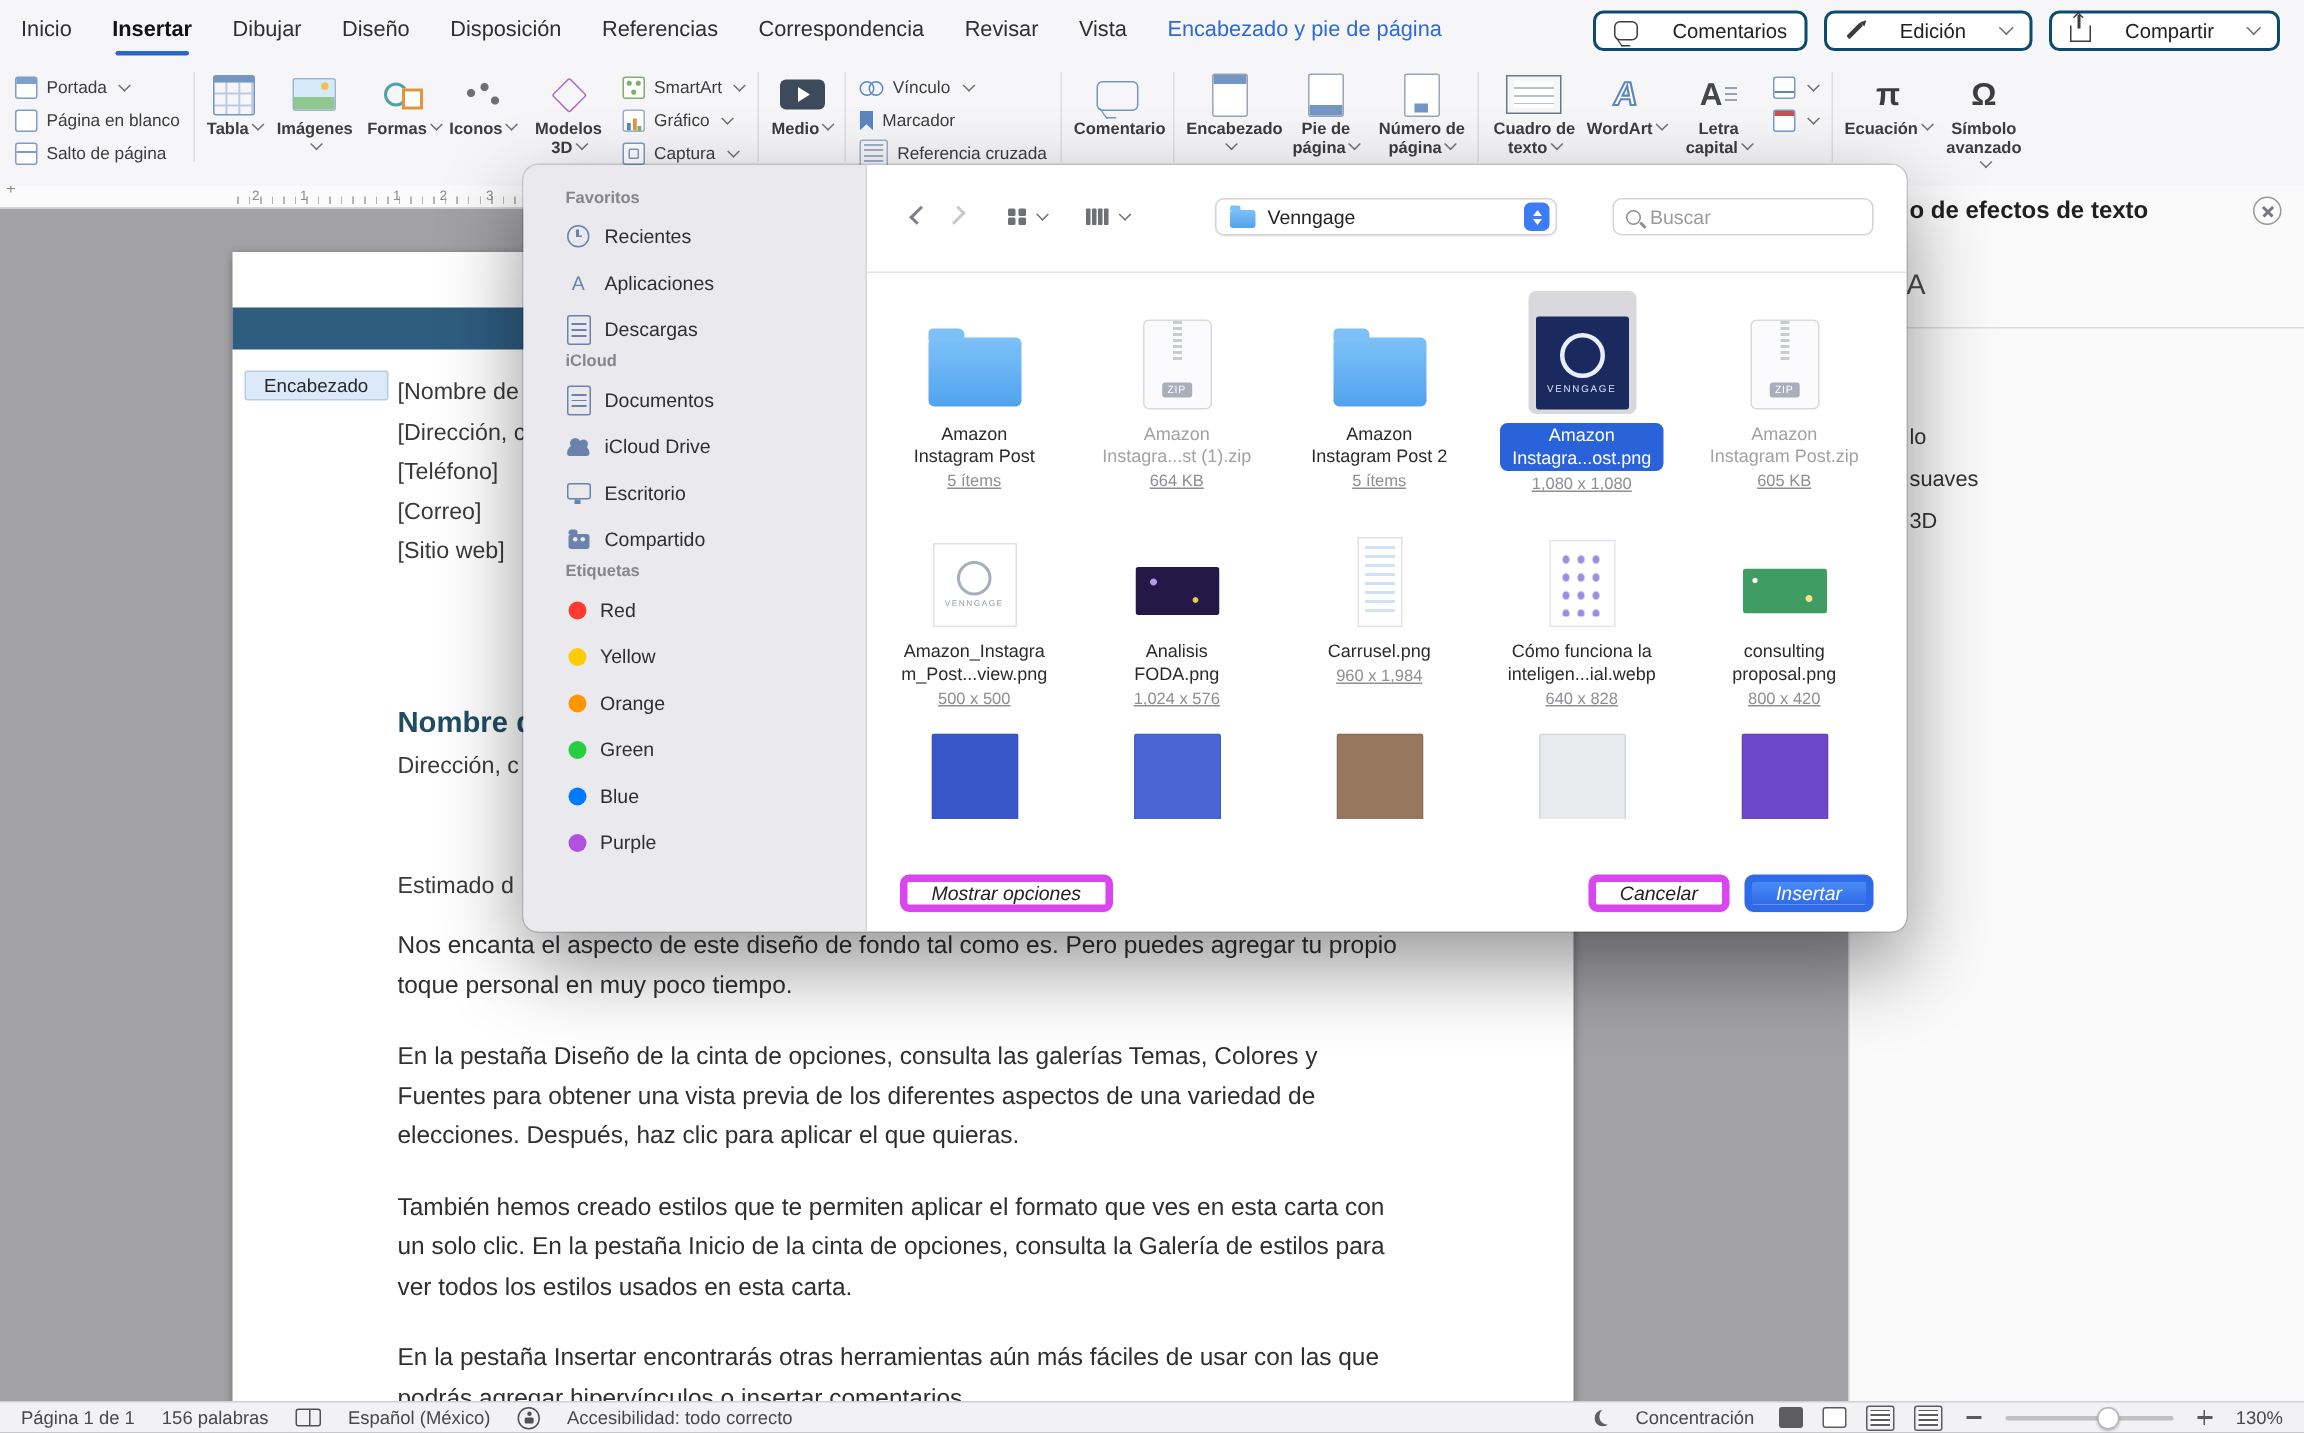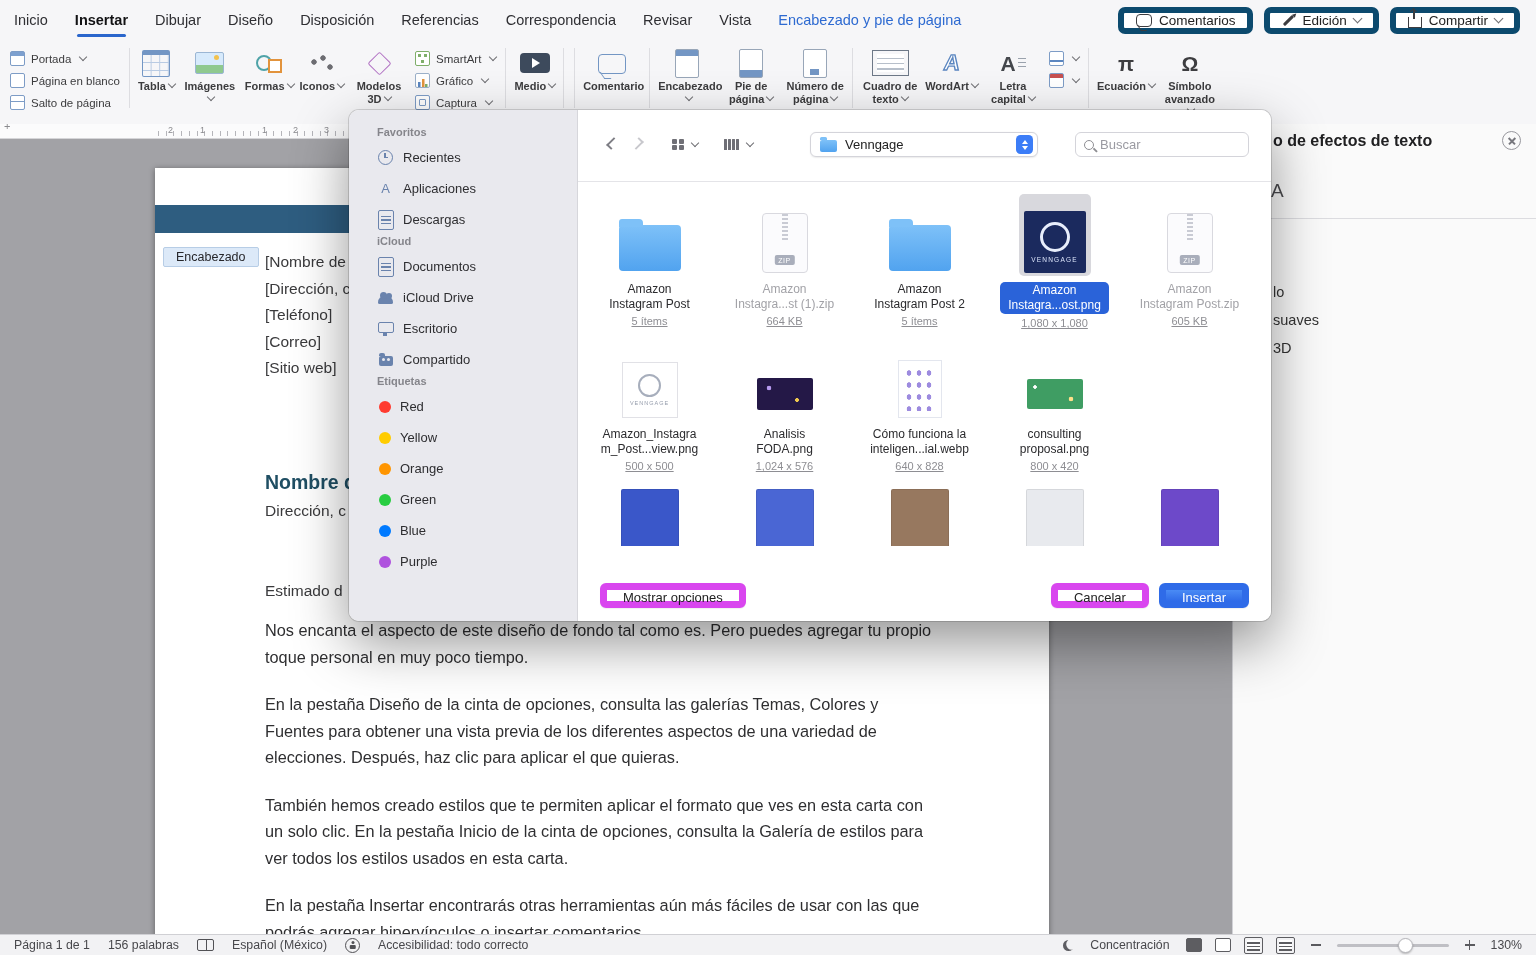--- a/index.html
+++ b/index.html
@@ -7,22 +7,22 @@
   #app{position:relative;width:1536px;height:955px;}
 
   
   .menubar{position:absolute;left:0;top:0;right:0;height:40px;background:#f6f6f8;display:flex;align-items:center;z-index:6;}
   .tabs{display:flex;gap:27px;padding-left:14px;align-items:center;}
   .tab{position:relative;font-size:14.5px;color:#2f2f33;cursor:default;white-space:nowrap;}
   .tab.active span{font-weight:700;color:#121214;}
   .tab.active::after{content:'';position:absolute;left:2px;right:2px;bottom:-9px;height:3px;border-radius:2px;background:#2a66cc;}
   .tab.contextual span{color:#2d6ad1;}
   .actions{margin-left:auto;display:flex;gap:11px;padding-right:16px;}
-  .actbtn{display:flex;align-items:center;gap:7px;height:27px;padding:0 12px;background:#fff;
-    border:6px solid #0c4a6e;border-radius:7px;font-size:13.5px;color:#222;font-family:inherit;}
+  .actbtn{display:flex;align-items:center;gap:23px;height:27px;padding:0 12px;background:#fff;
+    border:2px solid #0c4a6e;border-radius:7px;font-size:13.5px;color:#222;font-family:inherit;}
   .chev{width:6px;height:6px;border-right:1.4px solid #6f6f73;border-bottom:1.4px solid #6f6f73;
     transform:rotate(45deg);display:inline-block;margin-bottom:3px;}
   .chev.small{width:5px;height:5px;margin-left:3px;}
   .ic-bubble{width:14px;height:11px;border:1.5px solid #3d3d40;border-radius:4px;position:relative;}
   .ic-bubble::after{content:'';position:absolute;left:2px;bottom:-5px;width:5px;height:5px;border-left:1.5px solid #3d3d40;border-bottom:1.5px solid #3d3d40;transform:skewX(35deg);background:transparent;}
   .ic-pencil{width:13px;height:3px;background:#3d3d40;transform:rotate(-45deg);border-radius:1px;position:relative;}
   .ic-pencil::after{content:'';position:absolute;right:-4px;top:-0.5px;border-left:4px solid #3d3d40;border-top:2px solid transparent;border-bottom:2px solid transparent;}
   .ic-share{width:12px;height:10px;border:1.5px solid #3d3d40;border-top:none;position:relative;margin-top:5px;}
   .ic-share::before{content:'';position:absolute;left:4.5px;top:-7px;width:1.5px;height:9px;background:#3d3d40;}
   .ic-share::after{content:'';position:absolute;left:2.5px;top:-8px;width:4px;height:4px;border-left:1.5px solid #3d3d40;border-top:1.5px solid #3d3d40;transform:rotate(45deg);}
@@ -181,21 +181,21 @@
   .thumb.flow::before{content:'';position:absolute;inset:6px 5px;background-image:radial-gradient(#9d8bdf 2px,transparent 2.6px);background-size:10px 12px;}
   .thumb.green{width:56px;height:30px;background:#3f9d63;border-radius:2px;margin-bottom:9px;
     background-image:radial-gradient(circle at 8px 8px,#fff 1.5px,transparent 2px),radial-gradient(circle at 44px 20px,#ffe08a 2px,transparent 2.6px);}
   .thumb.part{width:56px;height:64px;border-radius:2px;border:1px solid rgba(0,0,0,.08);}
   .nm{display:flex;flex-direction:column;align-items:center;font-size:12px;color:#2b2b2e;line-height:15px;margin-top:6px;text-align:center;max-width:126px;}
   .cell.selected .nm{background:#2a63d9;color:#fff;border-radius:5px;padding:1px 8px;}
   .cell.dim .nm{color:#a2a2a7;}
   .nm .l:empty{display:none;}
   .meta{font-size:11px;color:#8e8e93;margin-top:3px;text-decoration:underline;}
   .dfooter{position:absolute;left:0;right:0;bottom:0;height:52px;display:flex;align-items:center;padding:0 22px;box-sizing:border-box;gap:10px;}
-  .btn{height:25px;padding:0 16px;font-size:13px;font-family:inherit;border-radius:6px;background:#fff;border:7px solid #d946ef;color:#222;box-shadow:0 .5px 1px rgba(0,0,0,.06);}
+  .btn{height:25px;padding:0 16px;font-size:13px;font-family:inherit;border-radius:6px;background:#fff;border:5px solid #d946ef;color:#222;box-shadow:0 .5px 1px rgba(0,0,0,.06);font-style:italic;}
   .btn.opts{margin-right:auto;}
   .btn.primary{background:linear-gradient(#4a8bf5,#2f6be8);border-color:#2f6be8;color:#fff;min-width:62px;}
 
   
   .statusbar{position:absolute;left:0;right:0;bottom:0;height:21px;background:#f2f2f4;border-top:1px solid #d0d0d4;
     display:flex;align-items:center;font-size:12.3px;color:#48484c;padding:0 14px;box-sizing:border-box;gap:18px;z-index:12;}
   .sb-ic{display:inline-flex;align-items:center;}
   .ic-book{width:15px;height:10px;border:1.2px solid #515155;border-radius:2px;position:relative;}
   .ic-book::after{content:'';position:absolute;left:50%;top:0;bottom:0;width:1.2px;background:#515155;}
   .ic-acc{width:13px;height:13px;border:1.3px solid #515155;border-radius:50%;position:relative;}
@@ -363,20 +363,35 @@
         </div>
     </div>
     <div class="rsep"></div>
     <div class="rbig">
         <div class="rbi">
           <div class="ib-media"></div>
         </div>
         <div class="rbl"><span>Medio</span><span class="chev small"></span></div>
       </div>
     <div class="rsep"></div>
+    <div class="rstack">
+      <div class="rsm">
+          <span class="ri ri-link"></span>
+          <span>Vínculo</span>
+          <span class="chev small"></span>
+        </div>
+      <div class="rsm">
+          <span class="ri ri-bookmark"></span>
+          <span>Marcador</span>
+        </div>
+      <div class="rsm">
+          <span class="ri ri-crossref"></span>
+          <span>Referencia cruzada</span>
+        </div>
+    </div>
     <div class="rsep"></div>
     <div class="rbig">
         <div class="rbi">
           <div class="ib-comment"></div>
         </div>
         <div class="rbl"><span>Comentario</span></div>
       </div>
     <div class="rsep"></div>
     <div class="rbig">
         <div class="rbi">
@@ -628,20 +643,29 @@
                 <div class="thumb purple"></div>
               </div>
             <div class="nm">
                 <span class="l">Analisis</span>
                 <span class="l">FODA.png</span>
               </div>
             <div class="meta">1,024 x 576</div>
           </div>
             <div class="cell">
             <div class="thumbwrap">
+                <div class="thumb tall"></div>
+              </div>
+            <div class="nm">
+                <span class="l">Carrusel.png</span>
+              </div>
+            <div class="meta">960 x 1,984</div>
+          </div>
+            <div class="cell">
+            <div class="thumbwrap">
                 <div class="thumb flow"></div>
               </div>
             <div class="nm">
                 <span class="l">Cómo funciona la</span>
                 <span class="l">inteligen...ial.webp</span>
               </div>
             <div class="meta">640 x 828</div>
           </div>
             <div class="cell">
             <div class="thumbwrap">

